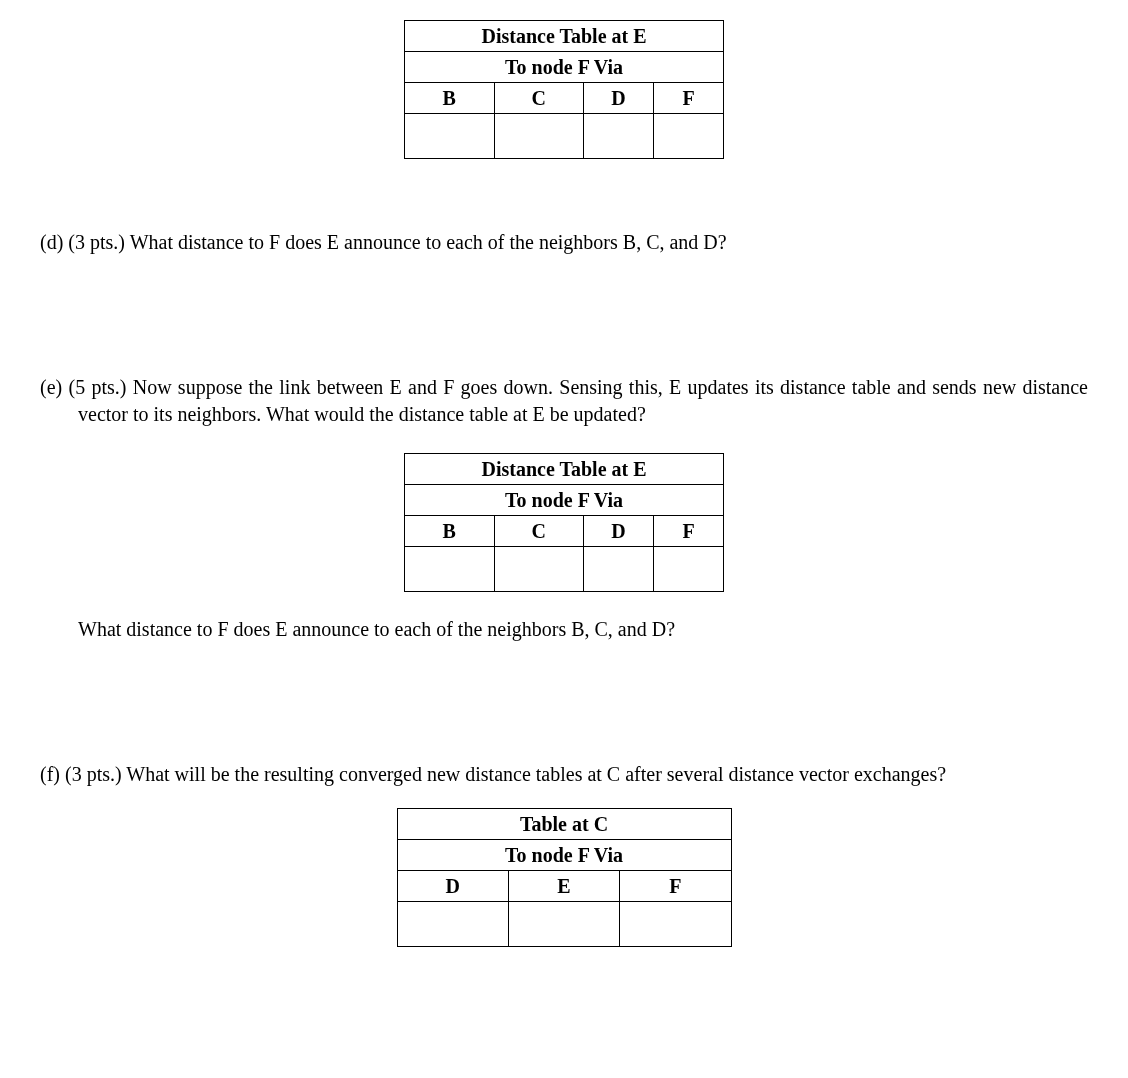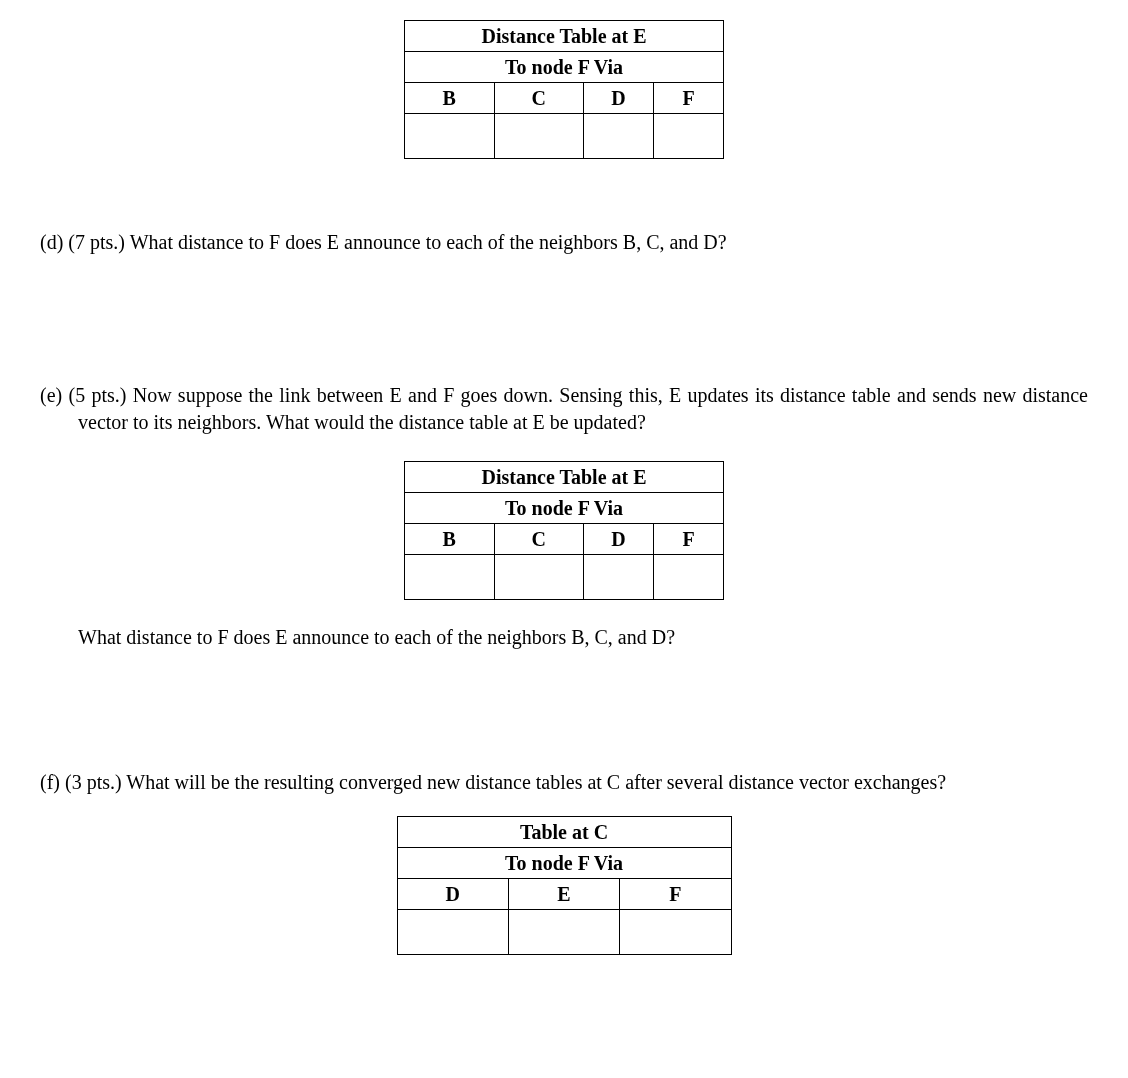--- a/index.html
+++ b/index.html
@@ -86,26 +86,26 @@
       <td></td>
       <td></td>
       <td></td>
       <td></td>
     </tr>
   </tbody>
     </table>
 </div>
 
 <div class="question-block question-indent">
-  <span class="question-prefix">(d) (7 pts.) </span><span>What distance to F does E announce to each of the neighbors B, C, and D?</span>
+  <span class="question-prefix">(d) (3 pts.) </span><span>What distance to F does E announce to each of the neighbors B, C, and D?</span>
 </div>
 
 <div style="height:90px;"></div>
 
-<div class="question-block question-indent" style="margin-top:16px;">
+<div class="question-block question-indent" style="margin-top:8px;">
   <span class="question-prefix">(e) (5 pts.) </span><span>Now suppose the link between E and F goes down. Sensing this, E updates its distance table and sends new distance vector to its neighbors.  What would the distance table at E be updated?</span>
 </div>
 
 <div class="table-wrap" style="margin-top:25px;">
   <table class="distance-table" style="width:320px;">
     <tbody>
         <tr class="title-row">
       <td colspan="4">Distance Table at E</td>
     </tr>
     <tr class="subtitle-row">

